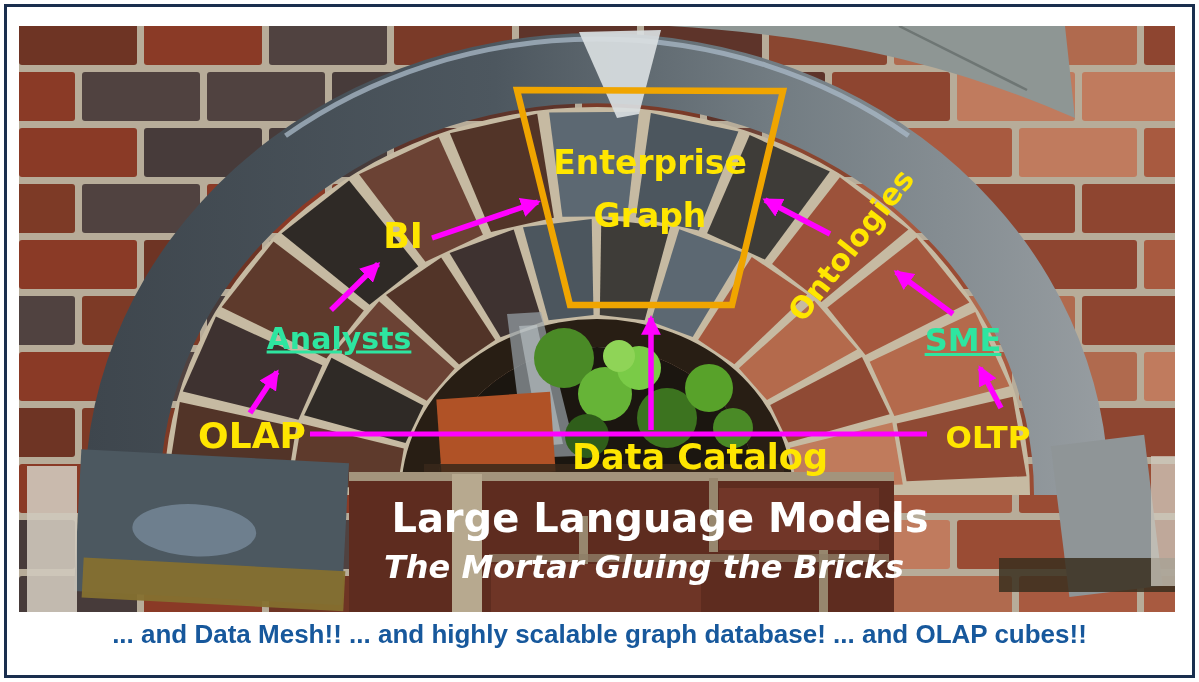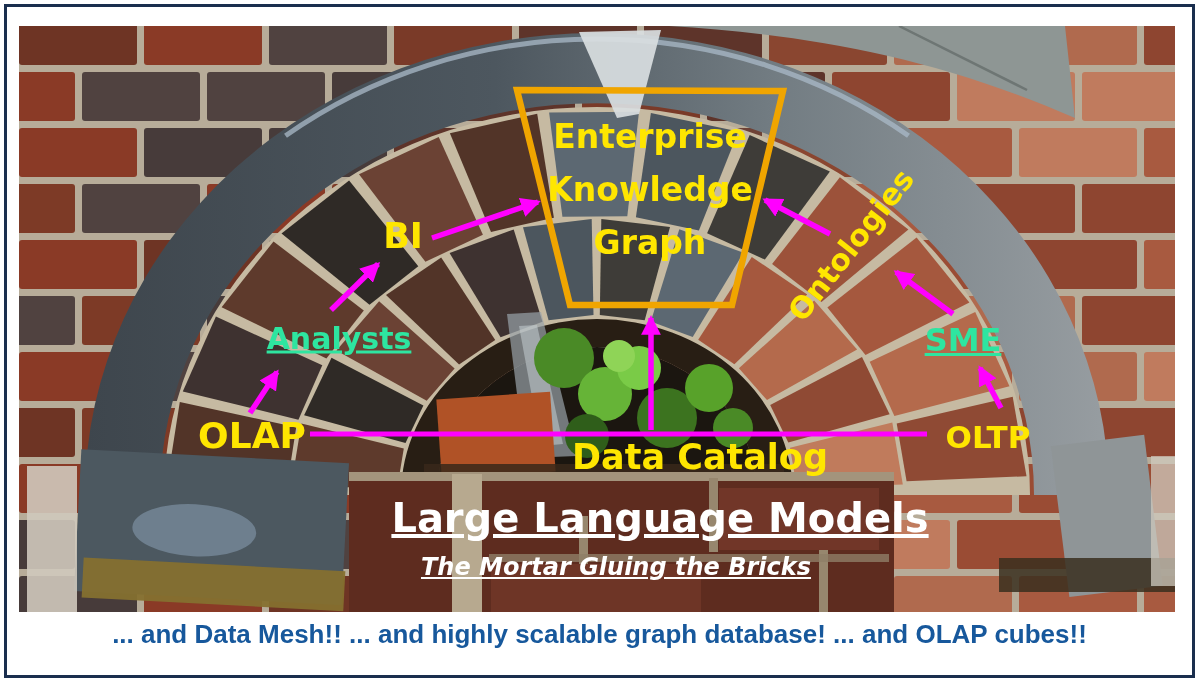--- a/index.html
+++ b/index.html
@@ -8,31 +8,31 @@
   .frame-border{position:absolute;inset:4px;border:3px solid var(--frame,#1A2E4E);pointer-events:none;z-index:50;}
   .photo{position:absolute;left:19px;top:26px;width:1156px;height:586px;overflow:hidden;background:#B7AC99;}
   .photo svg{position:absolute;left:0;top:0;}
   #annot{position:absolute;left:0;top:0;width:1199px;height:682px;z-index:20;pointer-events:none;}
   #annot .keystone{fill:none;stroke:var(--orange,#F0A500);stroke-width:6.5px;}
   #annot .arrow{stroke:var(--magenta,#FF00FF);stroke-width:5.5px;}
   #annot .conn{stroke:var(--magenta,#FF00FF);stroke-width:5px;}
   .lbl{position:absolute;transform:translate(-50%,-50%);font-weight:bold;white-space:nowrap;z-index:30;}
   .yellow{color:var(--yellow,#FFE600);}
   .green{color:var(--green,#2EE5A0);text-decoration:underline;}
-  .white{color:var(--white,#FFFFFF);text-decoration:underline;}
+  .white{color:var(--white,#FFFFFF);}
   .ekg{left:650px;top:189px;text-align:center;font-size:33px;line-height:53px;}
   .lbl-bi{left:403px;top:236px;font-size:35px;}
   .lbl-analysts{left:339px;top:338px;font-size:30px;}
   .lbl-olap{left:252px;top:435px;font-size:36px;}
   .lbl-datacatalog{left:656px;top:457px;font-size:35px;margin-left:44px;}
   .lbl-oltp{left:988px;top:437px;font-size:31px;}
   .lbl-sme{left:963px;top:340px;font-size:32px;}
   .lbl-ontologies{left:851px;top:245px;font-size:30px;transform:translate(-50%,-50%) rotate(-52deg);}
   .lbl-title{left:660px;top:518px;font-size:40px;}
-  .lbl-subtitle{left:616px;top:567px;font-size:24px;font-style:italic;}
+  .lbl-subtitle{left:644px;top:567px;font-size:32px;font-style:italic;}
   .banner{position:absolute;left:8px;right:8px;top:612px;height:45px;display:flex;align-items:center;
           justify-content:center;z-index:40;background:#fff;}
   .banner span{font-family:"Liberation Sans",sans-serif;font-weight:bold;font-size:26px;
                color:var(--navy,#17589C);white-space:nowrap;}
 </style>
 </head>
 <body>
 
 <div class="stage" style="--magenta: #FF00FF; --yellow: #FFE600; --green: #2EE5A0; --orange: #F0A500; --white: #FFFFFF; --navy: #17589C; --frame: #1A2E4E;">
 
@@ -259,21 +259,20 @@
       <line x1="432" y1="238" x2="538" y2="202" class="arrow" marker-end="url(#ah)"></line>
       <line x1="953" y1="314" x2="896" y2="272" class="arrow" marker-end="url(#ah)"></line>
       <line x1="1001" y1="408" x2="980" y2="368" class="arrow" marker-end="url(#ah)"></line>
       <line x1="830" y1="234" x2="765" y2="200" class="arrow" marker-end="url(#ah)"></line>
       <line x1="651" y1="430" x2="651" y2="318" class="arrow" marker-end="url(#ah)"></line>
       <line x1="310" y1="434" x2="927" y2="434" class="conn"></line>
     </svg>
 
   <div class="lbl ekg yellow">
     <div>Enterprise</div>
-    <div>Knowledge</div>
     <div>Graph</div>
   </div>
 
   <div class="lbl lbl-bi yellow">BI</div>
   <div class="lbl lbl-analysts green">Analysts</div>
   <div class="lbl lbl-olap yellow">OLAP</div>
   <div class="lbl lbl-datacatalog yellow">Data Catalog</div>
   <div class="lbl lbl-oltp yellow">OLTP</div>
   <div class="lbl lbl-sme green">SME</div>
   <div class="lbl lbl-ontologies yellow">Ontologies</div>

